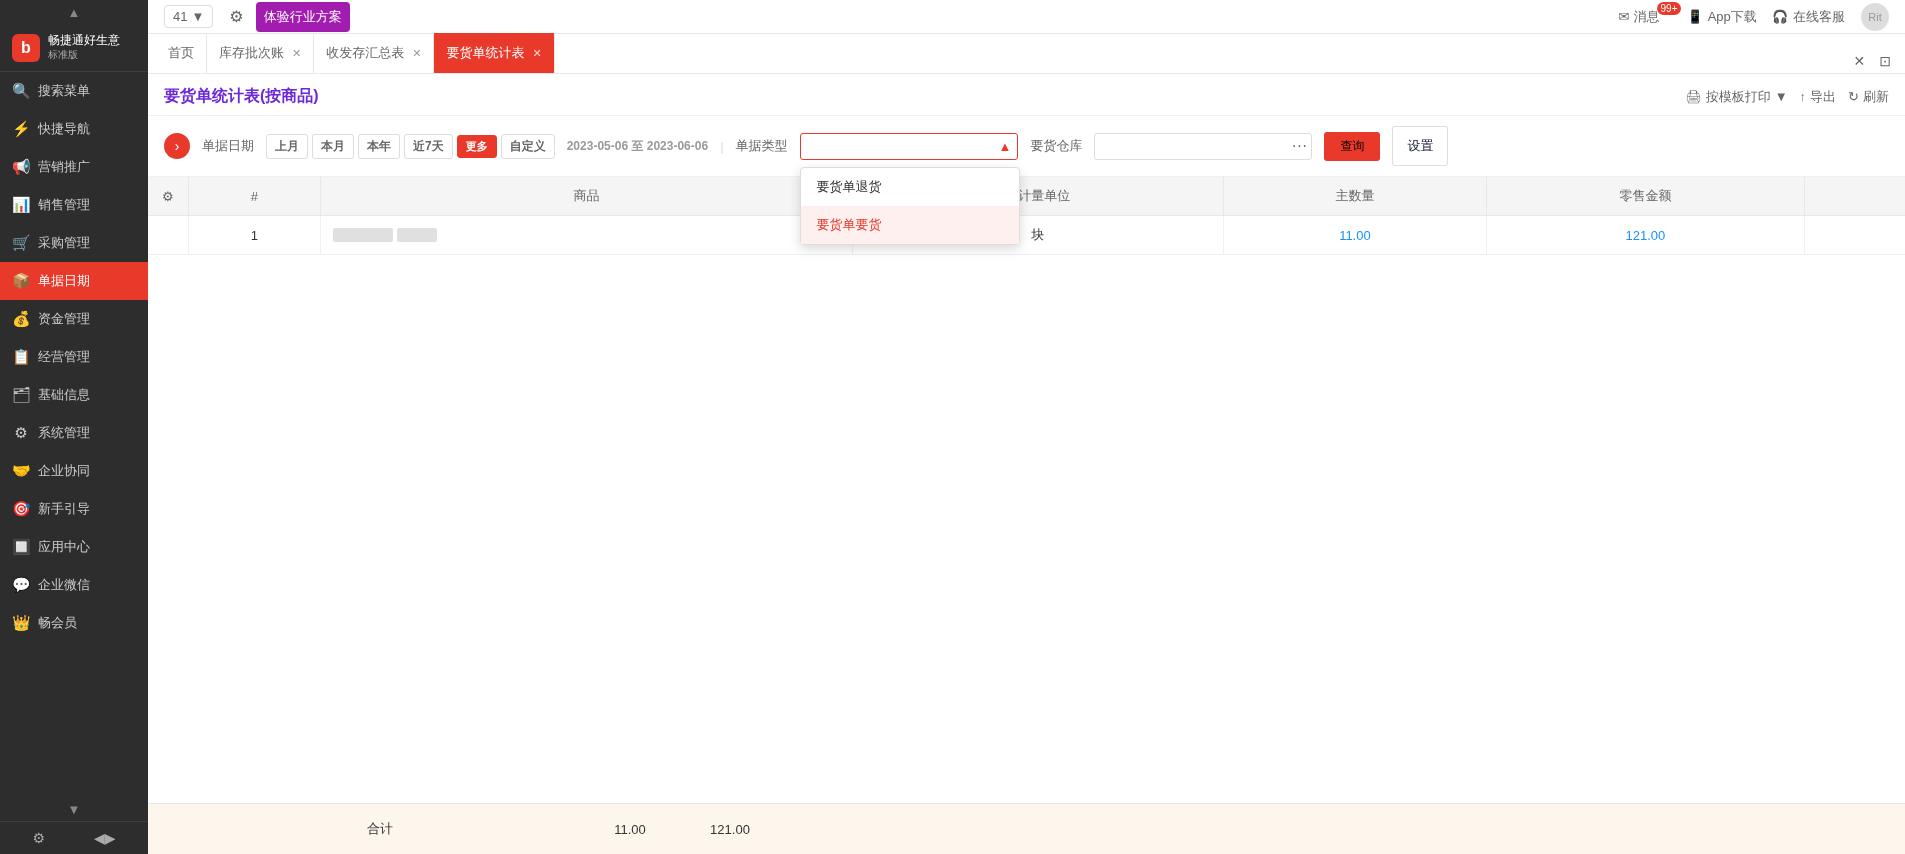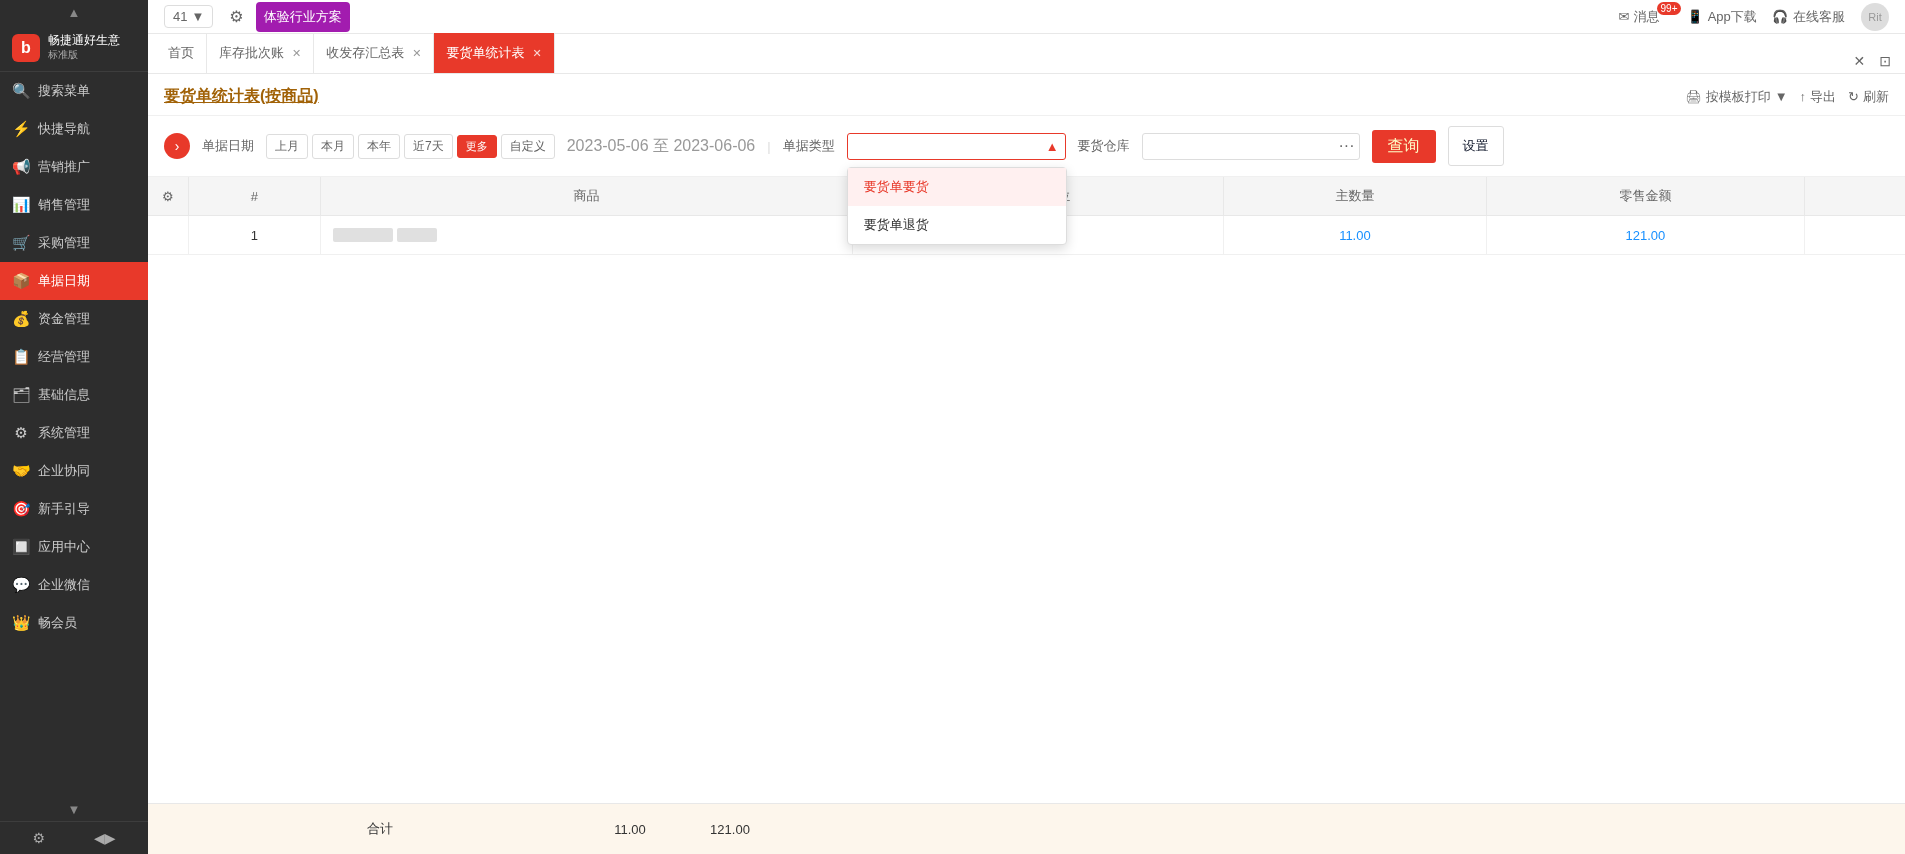--- a/index.html
+++ b/index.html
@@ -207,22 +207,21 @@
       display: flex;
       align-items: center;
       justify-content: space-between;
       padding: 12px 16px 8px 16px;
       border-bottom: 1px solid #f0f0f0;
       flex-shrink: 0;
     }
     .page-title {
       font-size: 16px;
       font-weight: bold;
-      color: #a16207;
-      text-decoration: underline;
+      color: #6d28d9;
     }
     .page-header-actions {
       display: flex;
       align-items: center;
       gap: 12px;
     }
     .header-action-btn {
       display: flex;
       align-items: center;
       gap: 4px;
@@ -264,33 +263,35 @@
       gap: 4px;
     }
     .date-btn {
       padding: 3px 8px;
       border: 1px solid #ddd;
       border-radius: 3px;
       background: #fff;
       cursor: pointer;
       font-size: 12px;
       color: #666;
+      font-weight: bold;
     }
     .date-btn.more {
       background: #e8392a;
       color: white;
       border-color: #e8392a;
       font-size: 11px;
     }
     .date-btn.custom {
       color: #666;
     }
     .date-range-text {
-      font-size: 16px;
+      font-size: 12px;
       color: #999;
+      font-weight: bold;
     }
     .filter-separator { color: #ddd; }
     .filter-select-wrapper {
       display: flex;
       align-items: center;
       border: 1px solid #e8392a;
       border-radius: 3px;
       background: #fff;
       min-width: 200px;
       position: relative;
@@ -327,26 +328,26 @@
       color: #999;
     }
     .filter-more-btn {
       color: #666;
       cursor: pointer;
       padding: 0 4px;
       font-size: 16px;
     }
     .query-btn {
       background: #e8392a;
-      color: #fef9c3;
+      color: #000000;
       border: none;
       border-radius: 3px;
       padding: 6px 16px;
       cursor: pointer;
-      font-size: 16px;
+      font-size: 12px;
     }
     .settings-btn {
       background: #fff;
       color: #0f172a;
       border: 1px solid #ddd;
       border-radius: 3px;
       padding: 10px 14px;
       cursor: pointer;
       font-size: 13px;
     }
@@ -619,22 +620,22 @@
 
       <span class="filter-label">单据类型</span>
 
       <div class="filter-select-container">
         <div class="filter-select-wrapper">
           <input class="filter-select-input" value="" style="color: rgb(51, 51, 51);">
           <span class="filter-select-arrow">▲</span>
         </div>
 
         <div class="dropdown-overlay" style="top: 34px; left: 0; min-width: 220px;">
+          <div class="dropdown-item">要货单退货</div>
           <div class="dropdown-item selected">要货单要货</div>
-          <div class="dropdown-item">要货单退货</div>
         </div>
       </div>
 
       <span class="filter-label">要货仓库</span>
       <div class="filter-warehouse-wrapper">
         <input class="filter-warehouse-input" style="">
         <span class="filter-more-btn">···</span>
       </div>
 
       <button class="query-btn">查询</button>

